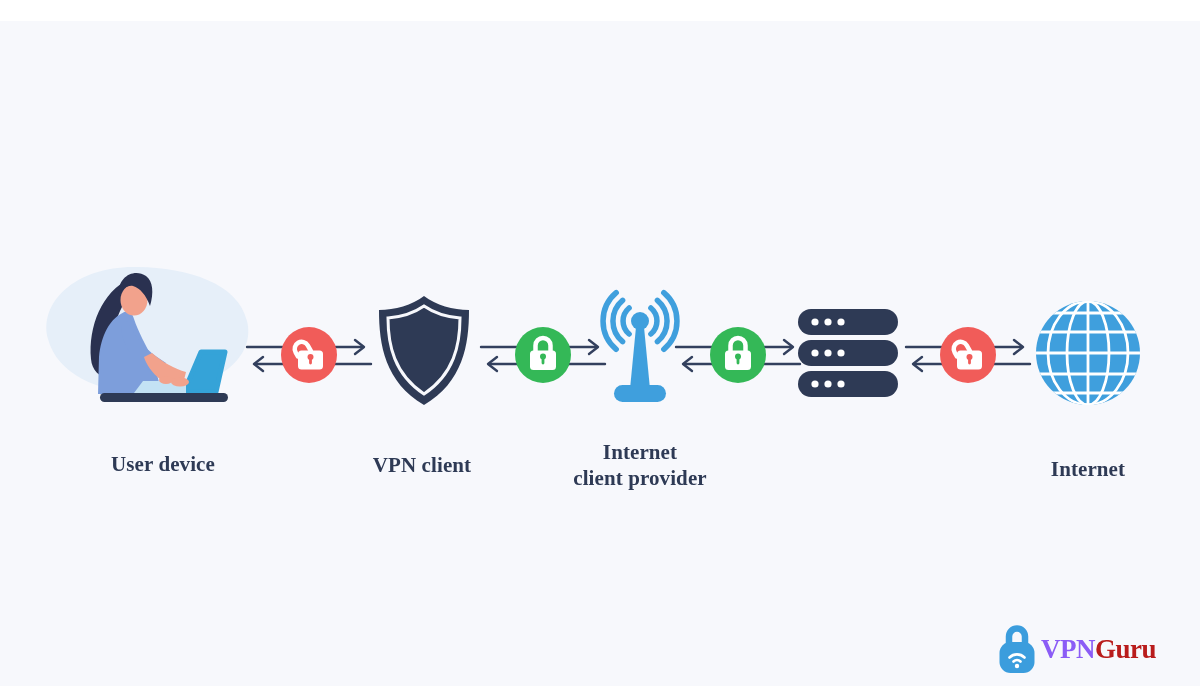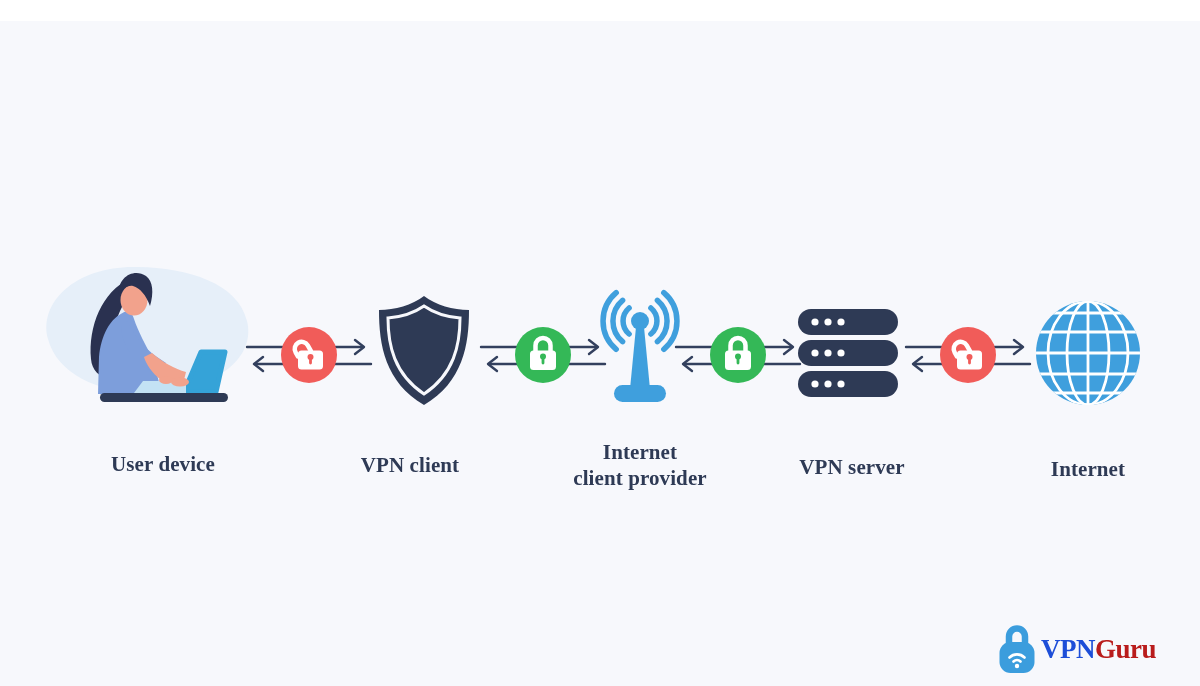--- a/index.html
+++ b/index.html
@@ -21,21 +21,21 @@
     color:#2e3a55;
     letter-spacing:.1px;
     line-height:1.22;
   }
   .logo{
     position:absolute;
     right:44px;bottom:32px;
     display:flex;align-items:center;gap:3px;
   }
   .logo-text{font-size:27px;font-weight:800;letter-spacing:-0.5px;display:flex;}
-  .logo-vpn{color:#1d4ed8;}
+  .logo-vpn{color:#8b5cf6;}
   .logo-guru{color:#b91c1c;}
 </style>
 </head>
 <body>
 
 <div class="canvas">
 
   <svg class="abs" style="left:30px;top:232px" width="230" height="160" viewBox="0 0 230 160">
     <path d="M18,86 C8,48 48,12 108,14 C158,15 208,30 217,68 C226,104 188,134 132,139 C76,144 28,124 18,86 Z" fill="#e6eff9"></path>
 
@@ -181,28 +181,27 @@
       <line x1="2" y1="56" x2="110" y2="56"></line>
       <line x1="8" y1="35" x2="104" y2="35"></line>
       <line x1="8" y1="77" x2="104" y2="77"></line>
       <line x1="20" y1="16" x2="92" y2="16"></line>
       <line x1="20" y1="96" x2="92" y2="96"></line>
     </g>
   </svg>
 
   <div class="node-label" style="left:63px;top:431px">User device</div>
 
-  <div class="node-label" style="left:310px;top:432px">VPN client</div>
+  <div class="node-label" style="left:322px;top:432px">VPN client</div>
 
   <div class="node-label" style="left:540px;top:419px">
     <div>Internet</div>
     <div>client provider</div>
   </div>
 
-  <div class="node-label" style="left:752px;top:434px">VPN server</div>
 
   <div class="node-label" style="left:988px;top:436px">Internet</div>
 
   <div class="logo">
     <svg width="42" height="52" viewBox="0 0 42 52">
       <path d="M13,22 V13.5 A8,8 0 0 1 29,13.5 V22" stroke="#3b9ddd" stroke-width="6.5" fill="none"></path>
       <rect x="3.5" y="19" width="35" height="31" rx="11" fill="#3b9ddd"></rect>
       <g stroke="#ffffff" stroke-width="2.6" fill="none" stroke-linecap="round">
         <path d="M13.5,34.5 a10.6,10.6 0 0 1 15,0"></path>
         <path d="M17.5,38.5 a5,5 0 0 1 7,0"></path>

